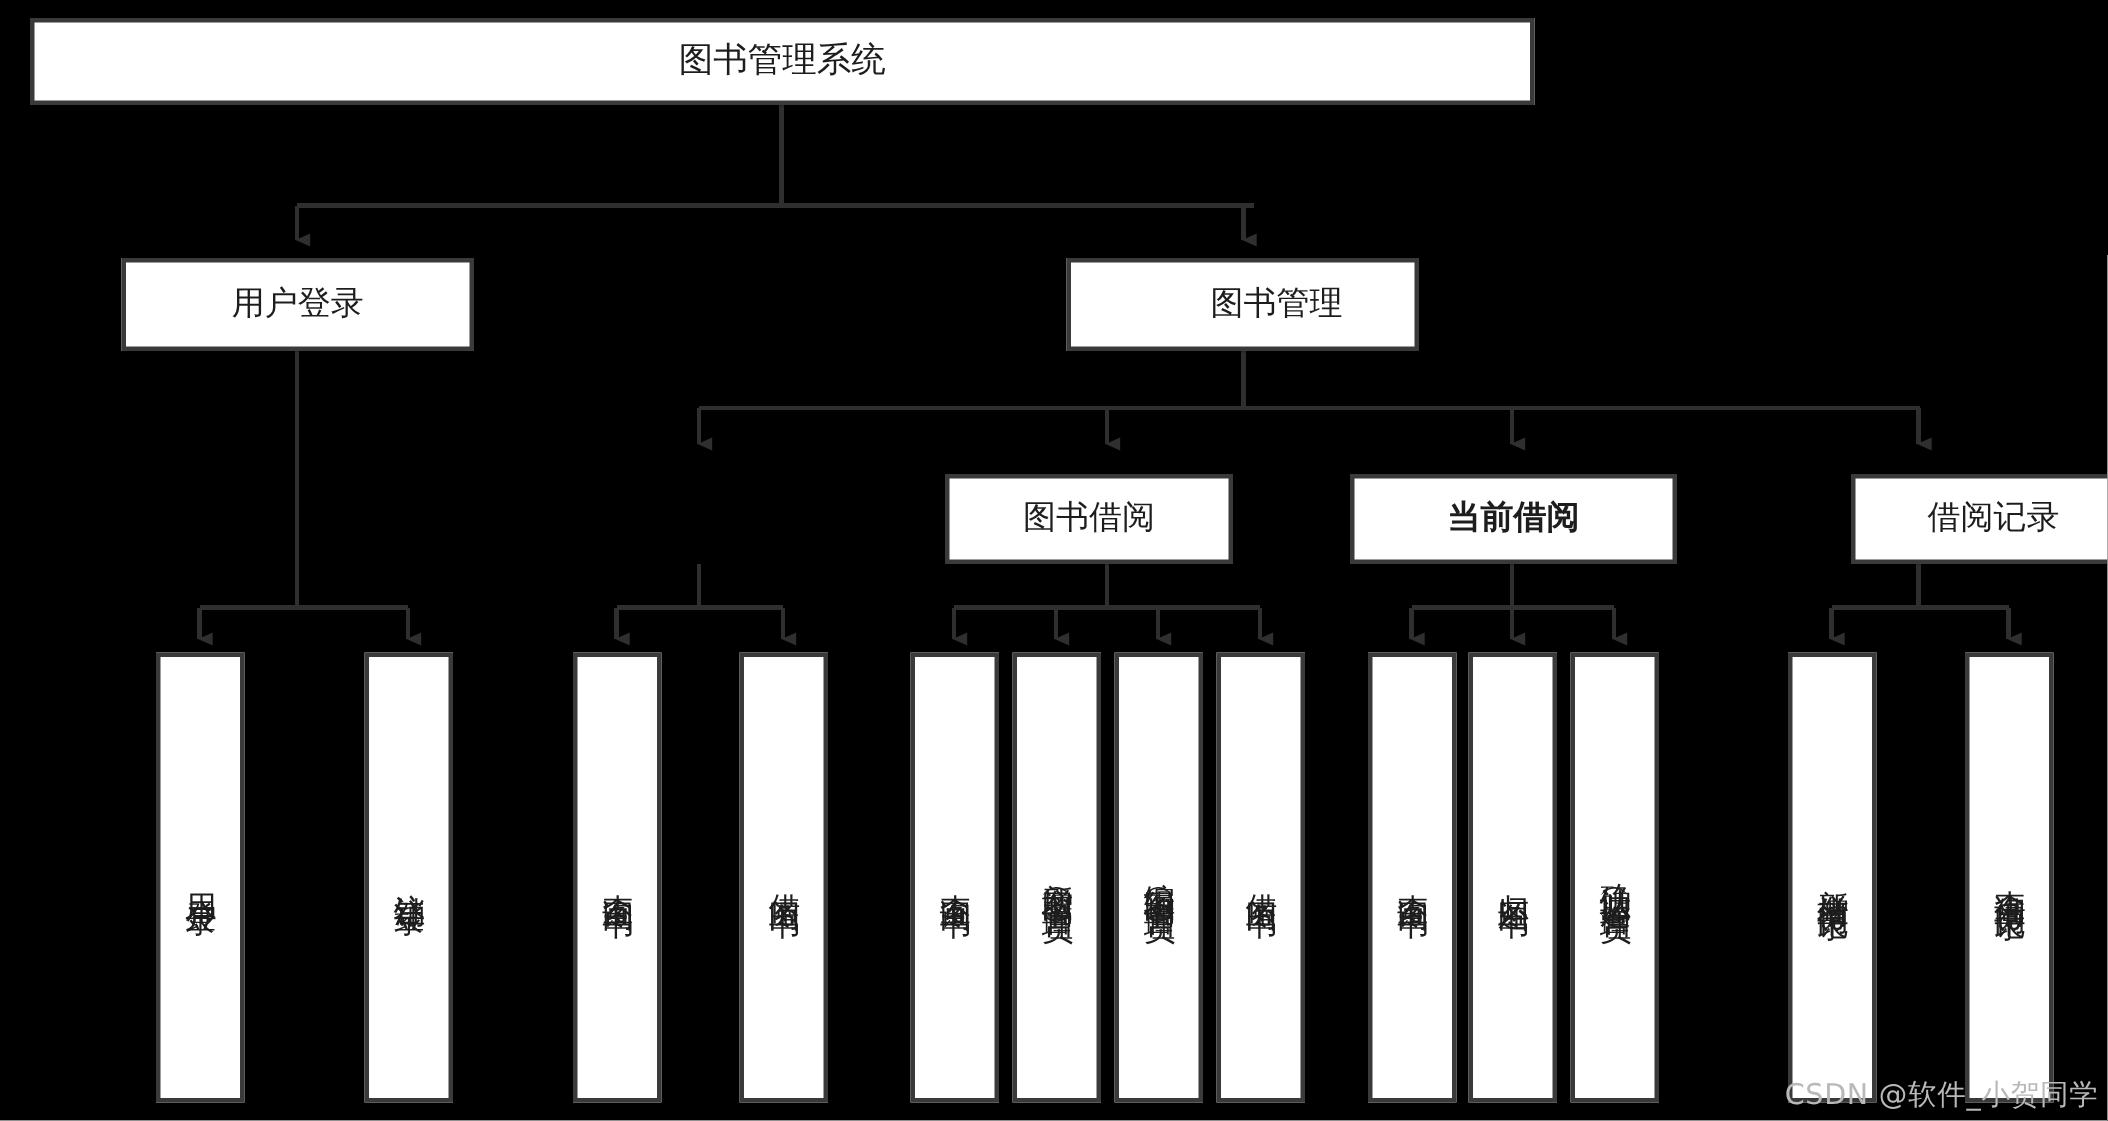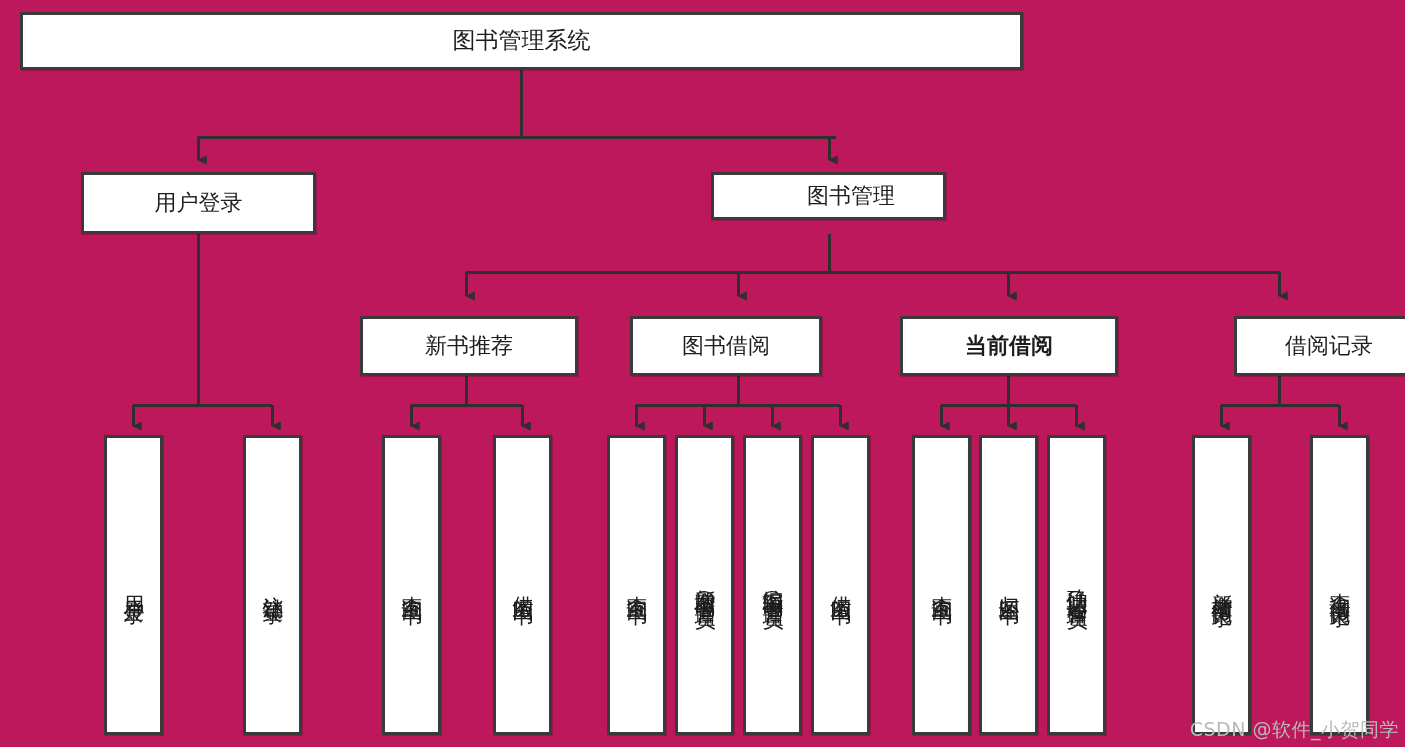--- a/index.html
+++ b/index.html
@@ -7,21 +7,21 @@
     padding: 0;
     background: #ffffff;
   }
   body {
     font-family: "DejaVu Sans", "Liberation Sans", sans-serif;
   }
   #canvas {
     position: relative;
     width: 1405px;
     height: 747px;
-    background: #be185d;
+    background: #000000;
     overflow: hidden;
   }
   svg.wires {
     position: absolute;
     left: 0;
     top: 0;
     width: 1405px;
     height: 747px;
     pointer-events: none;
   }
@@ -126,27 +126,24 @@
     </g>
   </svg>
 
   <div class="node root h" style="left:20px; top:12px; width:1003px; height:58px;">
     <span class="label">图书管理系统</span>
   </div>
 
   <div class="node h" style="left:81px; top:172px; width:235px; height:62px;">
     <span class="label">用户登录</span>
   </div>
-  <div class="node h" style="left:711px; top:172px; width:235px; height:48px;padding-left:45px;">
+  <div class="node h" style="left:711px; top:172px; width:235px; height:62px;padding-left:45px;">
     <span class="label">图书管理</span>
   </div>
 
-  <div class="node h" style="left:360px; top:316px; width:218px; height:60px;">
-    <span class="label">新书推荐</span>
-  </div>
   <div class="node h" style="left:630px; top:316px; width:192px; height:60px;">
     <span class="label">图书借阅</span>
   </div>
   <div class="node h" style="left:900px; top:316px; width:218px; height:60px;font-weight:bold;">
     <span class="label">当前借阅</span>
   </div>
   <div class="node h" style="left:1234px; top:316px; width:190px; height:60px;">
     <span class="label">借阅记录</span>
   </div>
 

